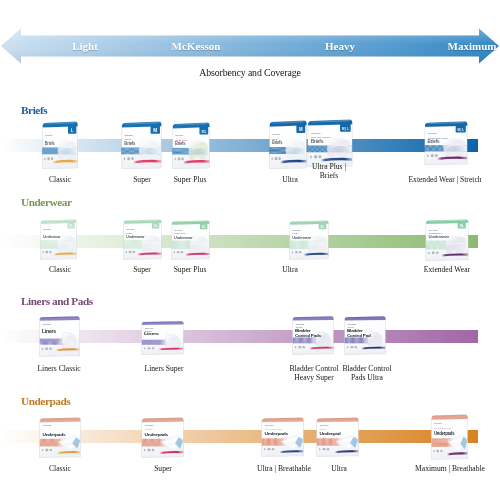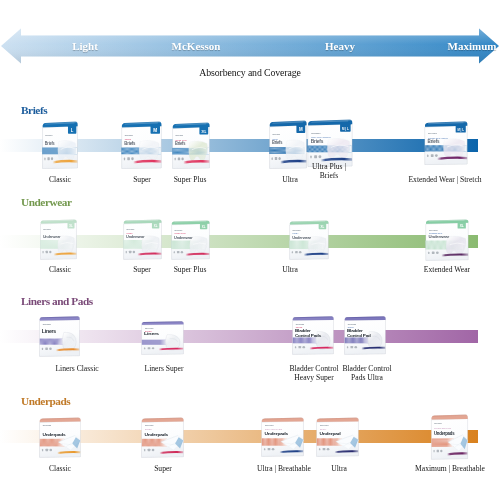--- a/index.html
+++ b/index.html
@@ -767,21 +767,21 @@
         <text x="11" y="23" font-family="&quot;Liberation Sans&quot;, sans-serif" font-size="4.1" font-weight="bold" fill="#63707d" text-anchor="start" opacity="0.8" letter-spacing="-0.2">McKesson</text>
         <text x="9" y="42" font-family="&quot;Liberation Sans&quot;, sans-serif" font-size="12" font-weight="bold" fill="#272e36" text-anchor="start" opacity="1" letter-spacing="-0.5">Liners</text>
         <g opacity="0.38" fill="#46525e">
           <path d="M8 80 l2.4 -3 l2.4 3 l-1 0 l0 3 l-2.8 0 l0 -3 Z"></path>
           <rect x="17" y="77" width="6" height="6" rx="1"></rect>
           <circle cx="29" cy="80" r="3"></circle>
         </g>
         <path d="M42 81 Q68 77.5 96 79 L96 84 Q68 82.5 42 86 Z" fill="url(#s12)"></path>
       </svg>
     </div>
-<div class="cap" style="left:77px;top:364px"><span>Liners Classic</span></div>
+<div class="cap" style="left:59px;top:364px"><span>Liners Classic</span></div>
 <div class="pkg" style="left:140px;top:321px;width:45px;height:34px">
       <svg viewBox="0 0 100 100" preserveAspectRatio="none" width="45" height="34">
         <defs>
           <linearGradient id="t13" x1="0" y1="0" x2="0" y2="1">
             <stop offset="0" stop-color="#8c86c6" stop-opacity=".62"></stop>
             <stop offset=".30" stop-color="#8c86c6"></stop>
             <stop offset=".80" stop-color="#8c86c6"></stop>
             <stop offset="1" stop-color="#8c86c6" stop-opacity=".70"></stop>
           </linearGradient>
           <linearGradient id="b13" x1="0" y1="0" x2=".25" y2="1">

